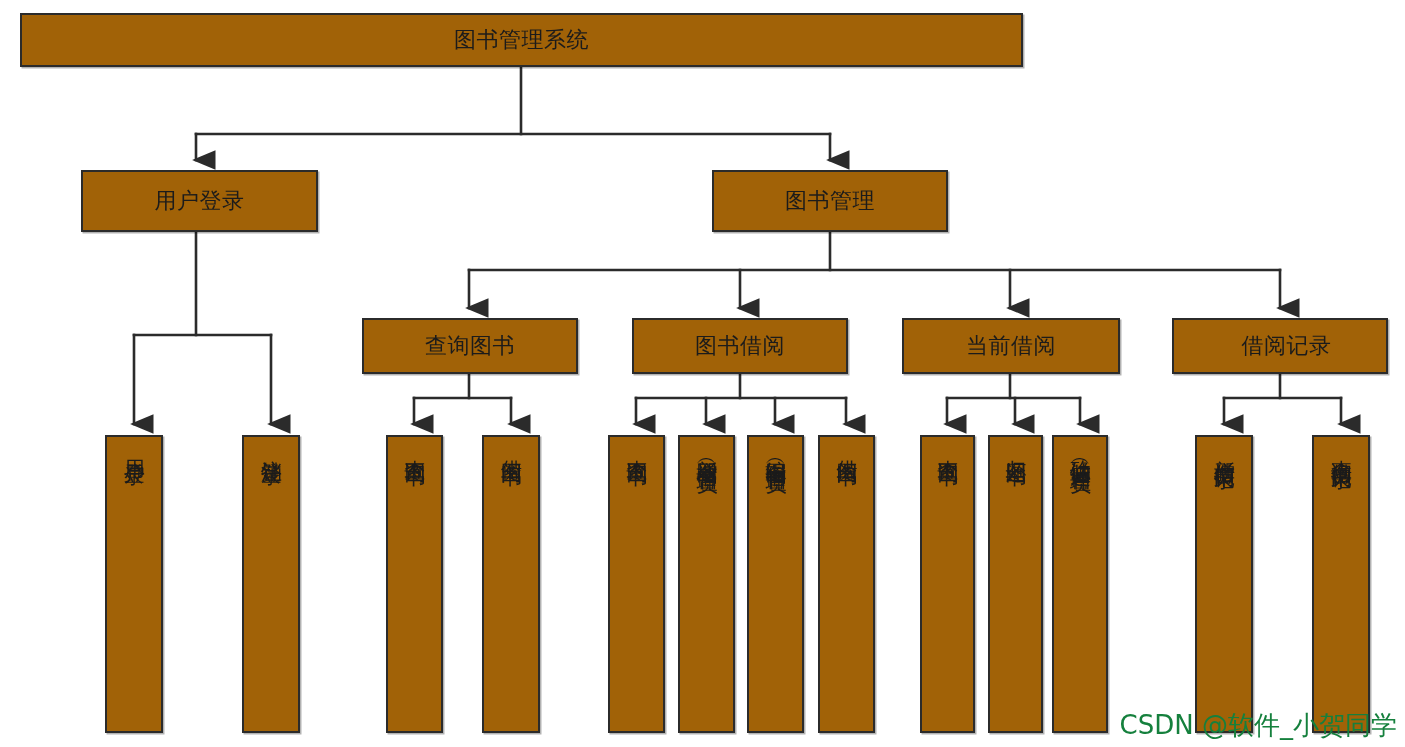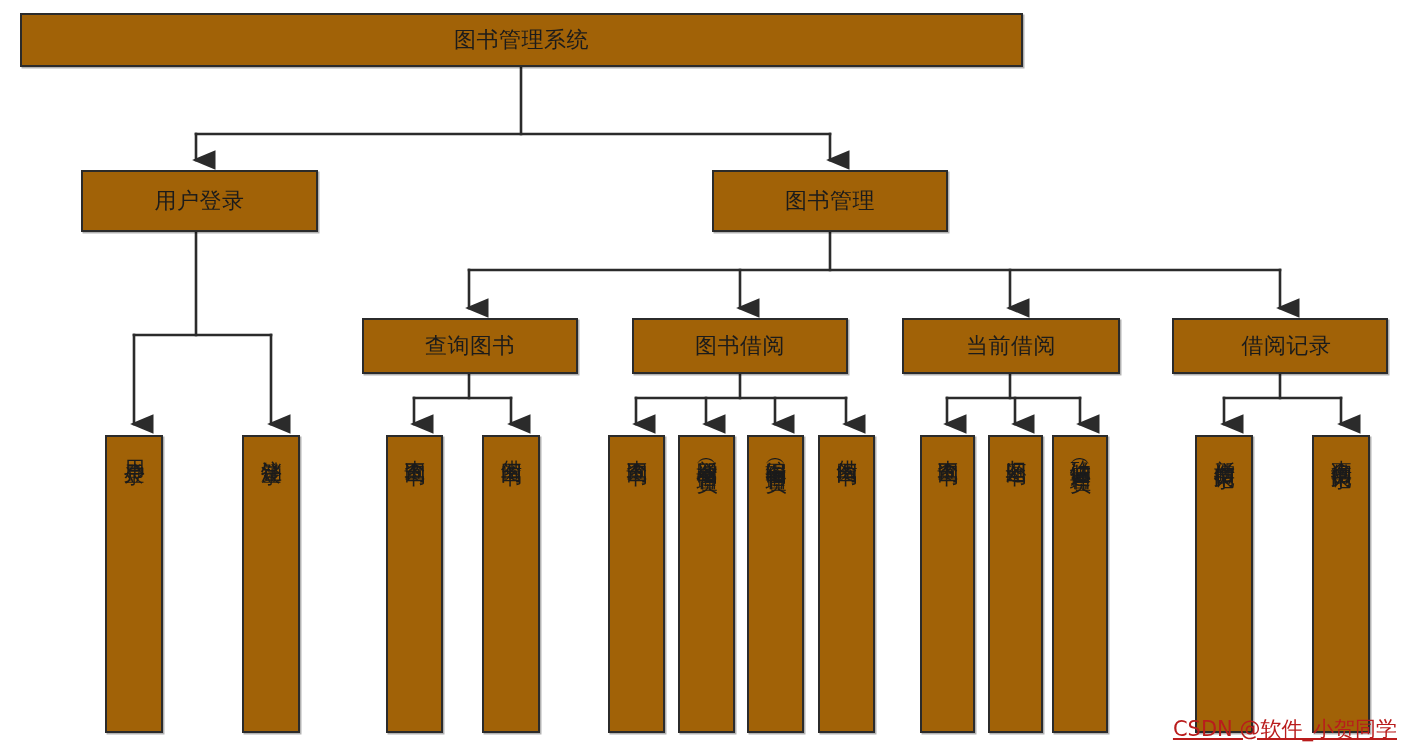--- a/index.html
+++ b/index.html
@@ -60,26 +60,25 @@
     writing-mode: vertical-rl;
     text-orientation: upright;
     font-size: 21px;
     letter-spacing: 2px;
     line-height: 1.0;
   }
   .watermark {
     position: absolute;
     right: 8px;
     bottom: 4px;
-    font-size: 21px;
-    color: #b91c1c;
+    font-size: 26px;
+    color: #15803d;
     font-family: "DejaVu Sans", "Liberation Sans", sans-serif;
     white-space: nowrap;
     user-select: none;
-    text-decoration: underline;
   }
 </style>
 </head>
 <body>
 
 <div id="diagram-root">
 
   <svg class="connectors" viewBox="0 0 1405 747">
     <defs>
       <marker id="arrow" viewBox="0 0 12 12" refX="6" refY="10" markerWidth="9" markerHeight="9" orient="auto-start-reverse">

